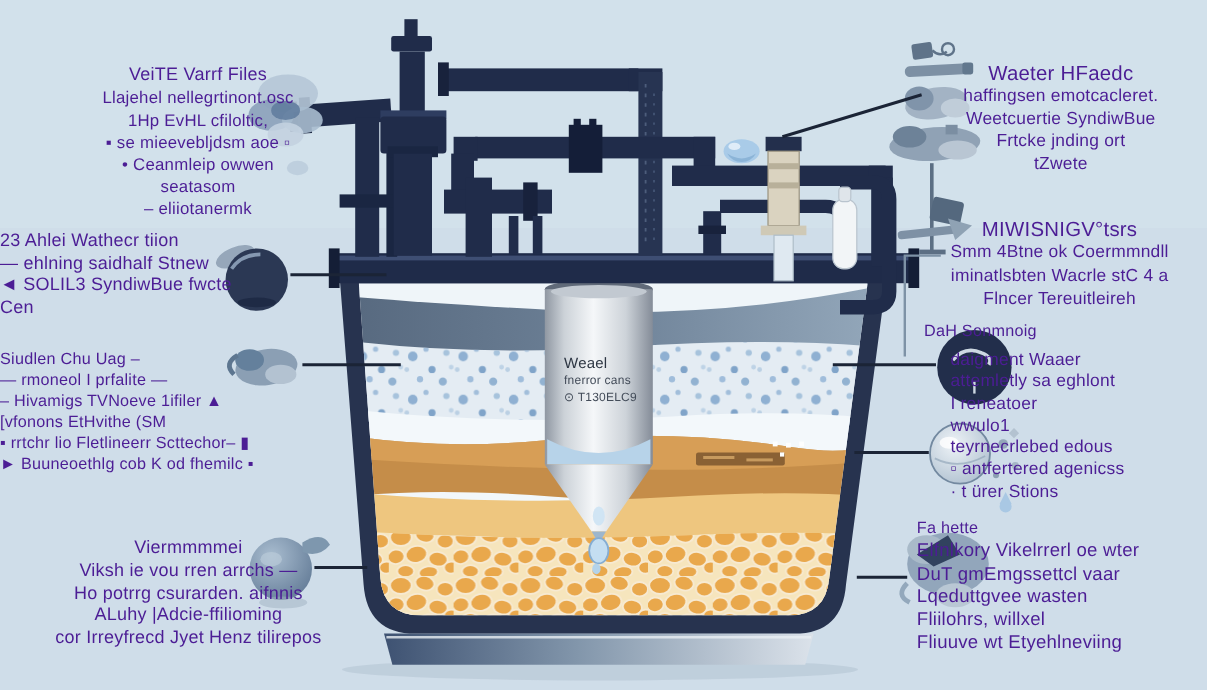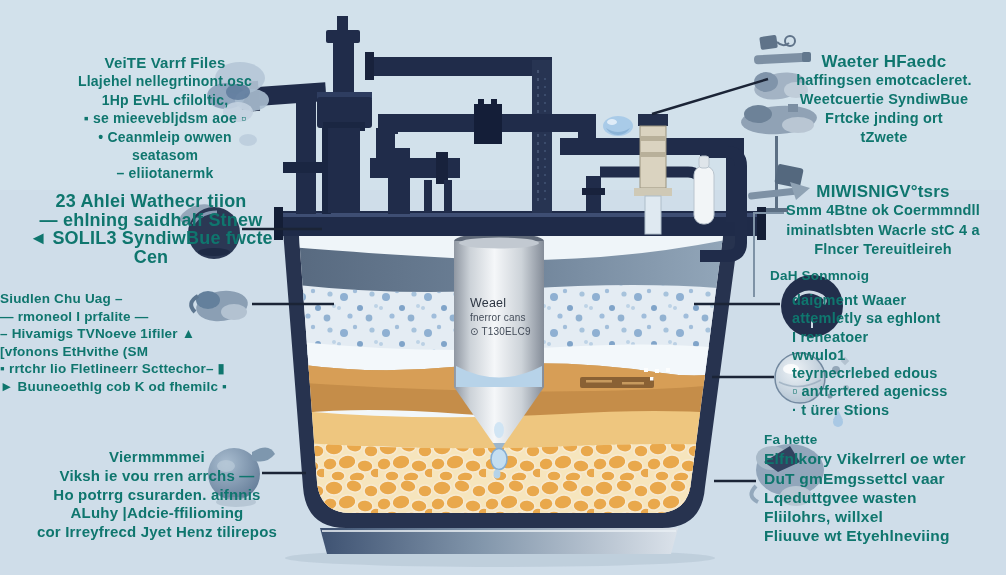--- a/index.html
+++ b/index.html
@@ -1,23 +1,23 @@
 <!DOCTYPE html>
 <html><head>
 <meta charset="utf-8">
 <style>
   html,body{margin:0;padding:0;background:#cfdde9;}
   #stage{position:relative;width:1006px;height:575px;background:#cfdde9;overflow:hidden;
          font-family:"Liberation Sans","DejaVu Sans",sans-serif;}
   #art{position:absolute;left:0;top:0;}
-  .tb{position:absolute;color:#0f766e;font-weight:700;letter-spacing:.2px;}
+  .tb{position:absolute;color:#4c1d95;font-weight:400;letter-spacing:.2px;}
   .tb .ln{white-space:nowrap;}
   .tb-l1{left:14px;top:54px;width:302px;font-size:14px;line-height:18.4px;text-align:center;}
   .tb-l1 .ln:first-child{font-size:15px;}
-  .tb-l2{left:17px;top:192px;width:268px;font-size:18px;line-height:18.6px;text-align:center;}
+  .tb-l2{left:0;top:192px;width:268px;font-size:15px;line-height:18.6px;text-align:left;}
   .tb-l3{left:0;top:290px;width:258px;font-size:13.5px;line-height:17.6px;text-align:left;}
   .tb-l4{left:8px;top:448px;width:298px;font-size:15px;line-height:18.8px;text-align:center;}
   .tb-r1{left:764px;top:52px;width:240px;font-size:14.5px;line-height:19px;text-align:center;}
   .tb-r1 .ln:first-child{font-size:17px;}
   .tb-r2{left:760px;top:166px;width:246px;font-size:14.5px;line-height:19.4px;text-align:center;}
   .tb-r2 .ln:first-child{font-size:17px;margin-top:16px;}
   .tb-r3h{left:770px;top:268px;width:170px;font-size:13.5px;text-align:left;}
   .tb-r3{left:792px;top:291px;width:214px;font-size:14.5px;line-height:18.3px;text-align:left;}
   .tb-r4{left:764px;top:430px;width:242px;font-size:15.5px;line-height:19.3px;text-align:left;}
   .tb-r4 .ln:first-child{font-size:13.5px;}

